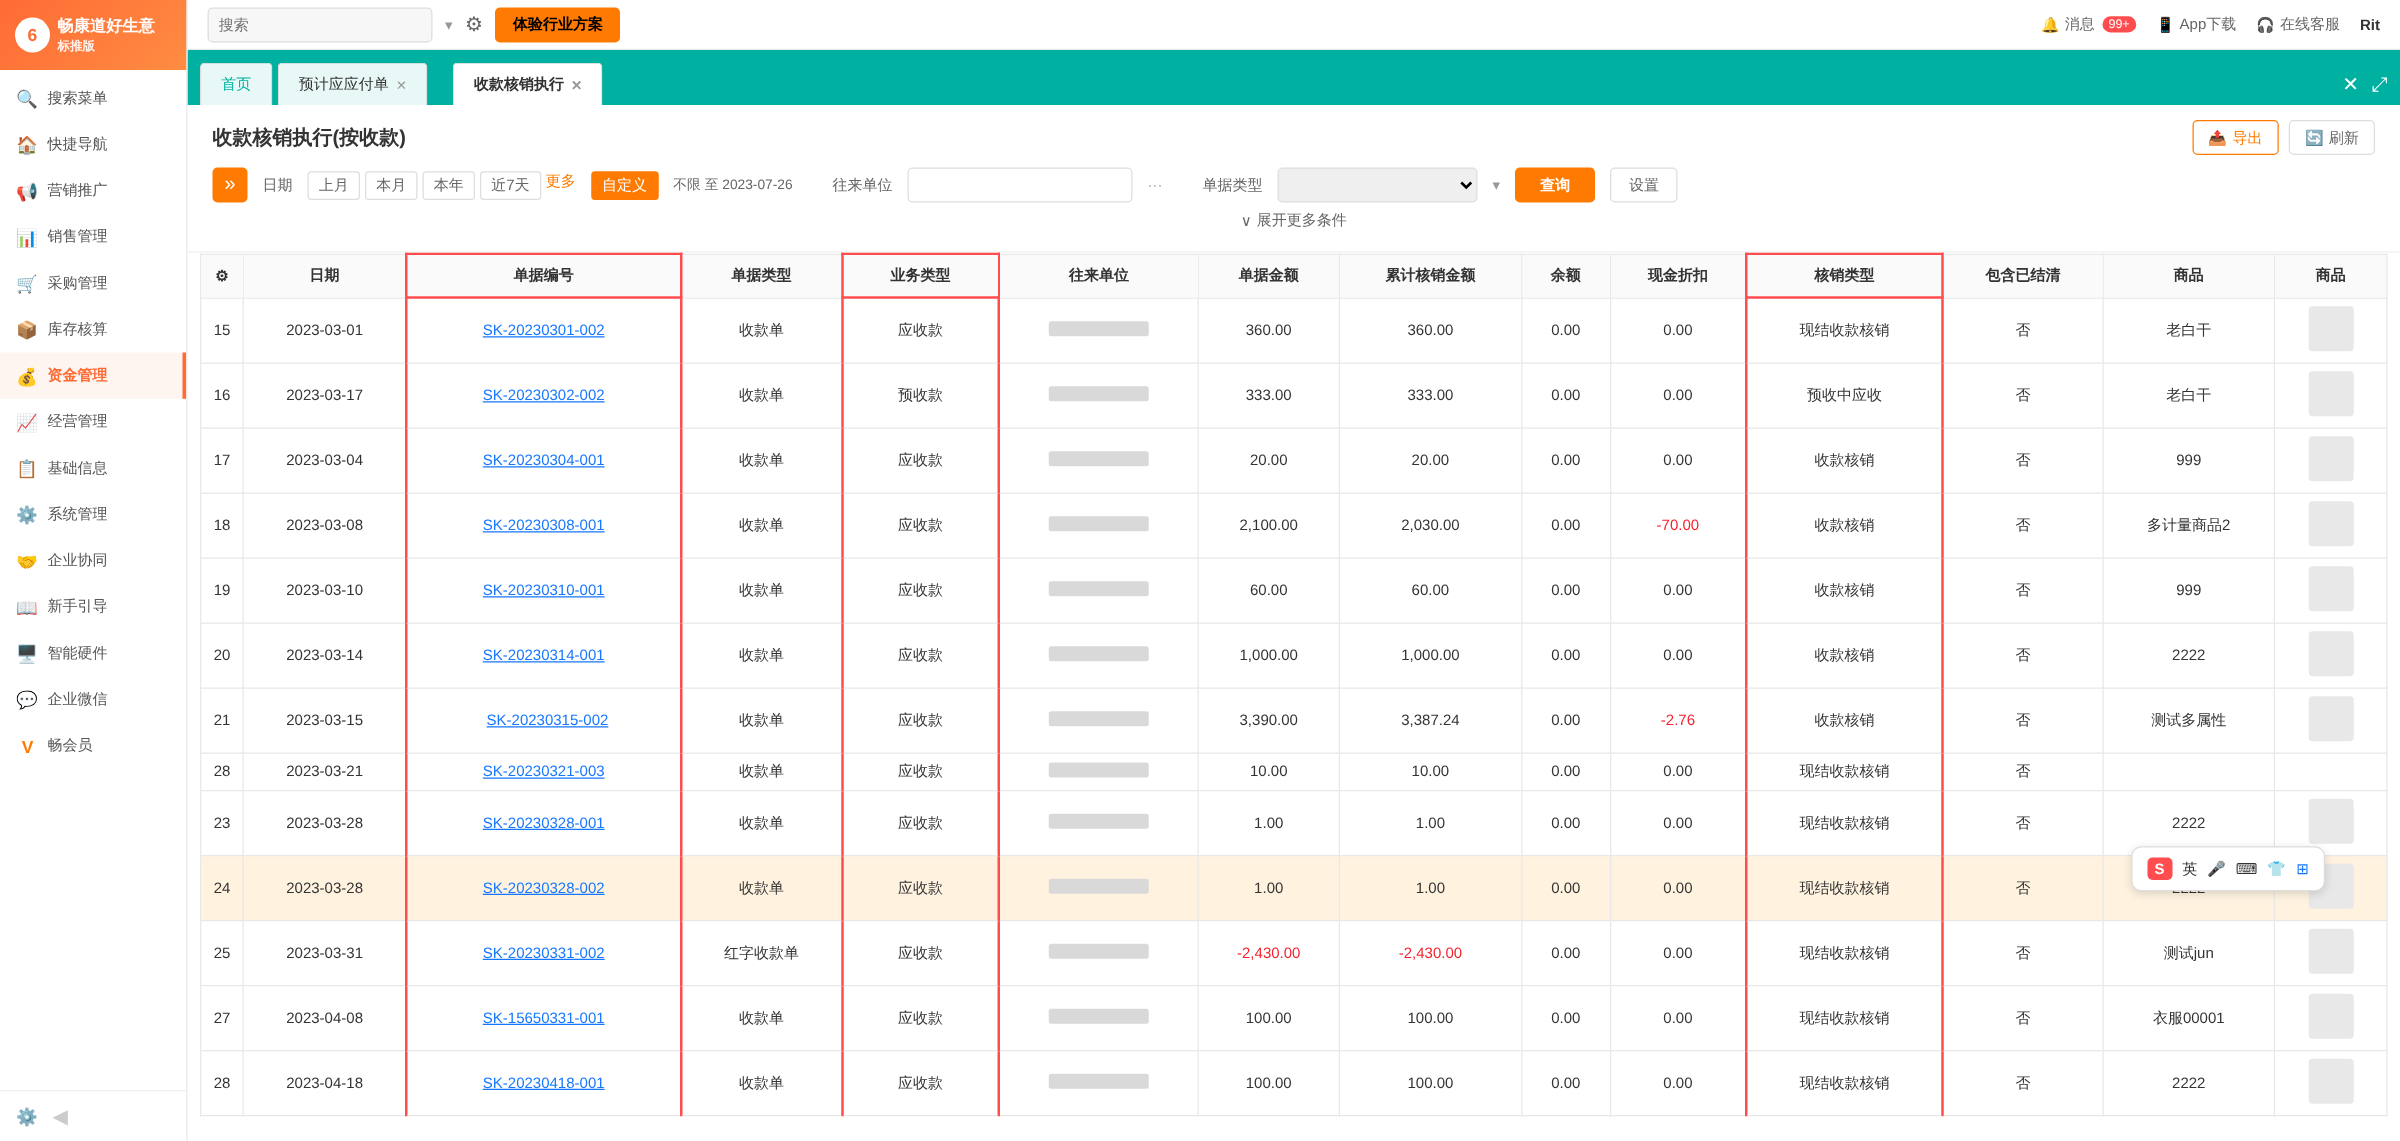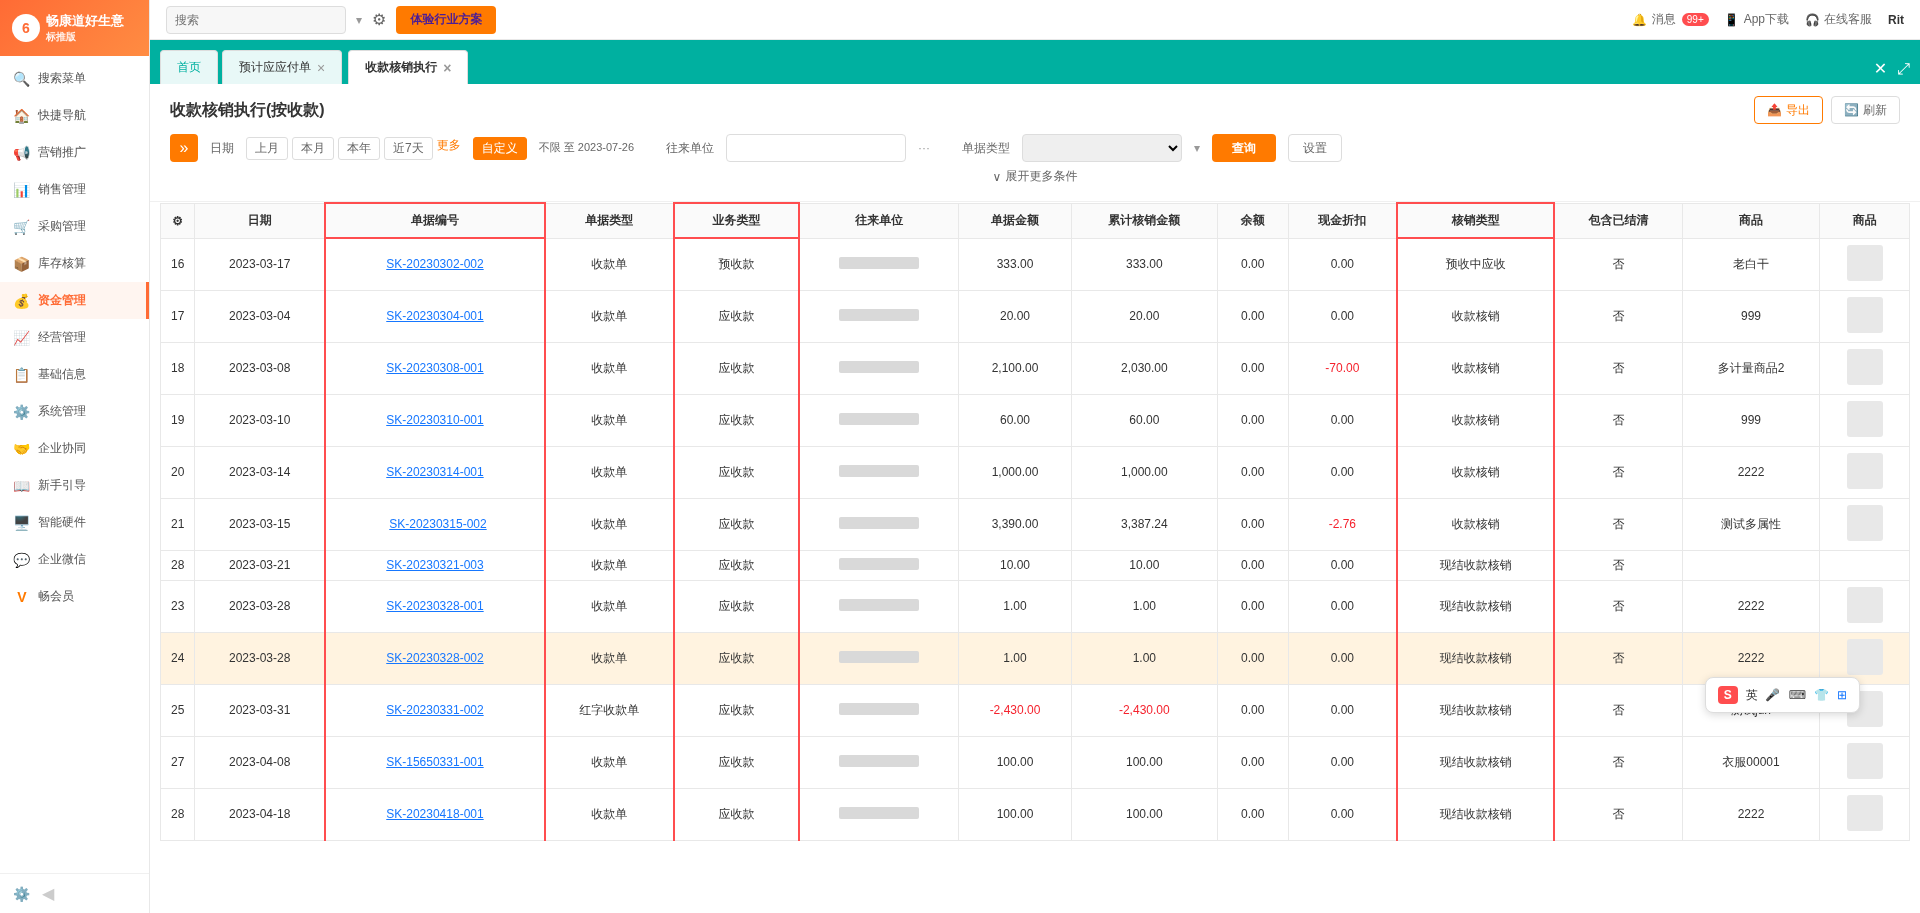--- a/index.html
+++ b/index.html
@@ -16,21 +16,21 @@
     .sidebar-item-icon { width: 16px; height: 16px; display: flex; align-items: center; justify-content: center; font-size: 14px; }
     .sidebar-bottom { padding: 10px 14px; display: flex; align-items: center; gap: 12px; border-top: 1px solid #f0f0f0; }
 
     
     .main { flex: 1; display: flex; flex-direction: column; height: 913px; overflow: hidden; }
 
     
     .topbar { height: 40px; background: #fff; border-bottom: 1px solid #e8e8e8; display: flex; align-items: center; padding: 0 16px; gap: 12px; justify-content: space-between; }
     .topbar-left { display: flex; align-items: center; gap: 10px; }
     .topbar-search { width: 180px; height: 28px; border: 1px solid #ddd; border-radius: 4px; padding: 0 8px; font-size: 12px; background: #f7f7f7; }
-    .topbar-btn { height: 28px; padding: 0 14px; background: #ff7a00; color: #4c1d95; border: none; border-radius: 4px; cursor: pointer; font-size: 12px; font-weight: bold; }
+    .topbar-btn { height: 28px; padding: 0 14px; background: #ff7a00; color: #000000; border: none; border-radius: 4px; cursor: pointer; font-size: 12px; font-weight: bold; }
     .topbar-right { display: flex; align-items: center; gap: 16px; color: #666; font-size: 12px; }
     .topbar-right-item { display: flex; align-items: center; gap: 4px; cursor: pointer; }
     .badge { background: #ff4d4f; color: #fff; border-radius: 10px; padding: 1px 5px; font-size: 10px; margin-left: 2px; }
     .tab { height: 34px; padding: 12px 16px; display: flex; align-items: center; gap: 6px; background: #f0f0f0; border: 1px solid #ddd; border-bottom: none; border-radius: 4px 4px 0 0; cursor: pointer; color: #666; font-size: 12px; margin-right: 2px; }
     .tab.active { background: #fff; color: #333; font-weight: bold; }
     .tab-close { color: #999; font-size: 14px; line-height: 1; }
 
     
     .page-content { flex: 1; background: #fff; overflow: hidden; display: flex; flex-direction: column; padding: 0; }
     .page-header { padding: 12px 20px 0; display: flex; align-items: center; justify-content: space-between; }
@@ -177,21 +177,21 @@
   </div>
 
   <div style="background:#00b0a0; padding: 0 10px; display:flex; align-items:flex-end; height:44px;">
     <div class="tab" style="background:#e8f8f7;color:#00b0a0;">
       <span>首页</span>
     </div>
     <div class="tab" style="background:#e8f8f7;color:#333;margin-left:2px;">
       <span>预计应应付单</span>
       <span class="tab-close">×</span>
     </div>
-    <div class="tab active" style="background:#fff;color:#333;margin-left:4px;">
+    <div class="tab active" style="background:#fff;color:#333;margin-left:18px;">
       <span>收款核销执行</span>
       <span class="tab-close">×</span>
     </div>
     <div style="margin-left:auto;display:flex;align-items:center;gap:10px;padding-bottom:6px;">
       <span style="color:#fff;cursor:pointer;font-size:16px;">✕</span>
       <span style="color:#fff;cursor:pointer;font-size:16px;">⤢</span>
     </div>
   </div>
 
   <div class="page-content">
@@ -268,20 +268,42 @@
             <th>累计核销金额</th>
             <th>余额</th>
             <th>现金折扣</th>
             <th style="border: 2px solid #ff4d4f; min-width:100px;">核销类型</th>
             <th>包含已结清</th>
             <th>商品</th>
             <th>商品</th>
           </tr>
         </thead>
         <tbody id="table-body">
+        <tr>
+    <td>15</td>
+    <td>2023-03-01</td>
+    <td style="border-left:2px solid #ff4d4f;border-right:2px solid #ff4d4f;">
+      <span class="link">SK-20230301-002</span>
+    </td>
+    <td>收款单</td>
+    <td style="border-left:2px solid #ff4d4f;border-right:2px solid #ff4d4f;">应收款</td>
+    <td>
+      <span style="display:inline-block;width:80px;height:12px;background:#d9d9d9;border-radius:2px;"></span>
+    </td>
+    <td class="">360.00</td>
+    <td class="">360.00</td>
+    <td>0.00</td>
+    <td class="">0.00</td>
+    <td style="border-left:2px solid #ff4d4f;border-right:2px solid #ff4d4f;">现结收款核销</td>
+    <td>否</td>
+    <td>老白干</td>
+    <td>
+      <span style="display:inline-block;width:36px;height:36px;background:#e8e8e8;border-radius:3px;"></span>
+    </td>
+  </tr>
             <tr>
     <td>16</td>
     <td>2023-03-17</td>
     <td style="border-left:2px solid #ff4d4f;border-right:2px solid #ff4d4f;">
       <span class="link">SK-20230302-002</span>
     </td>
     <td>收款单</td>
     <td style="border-left:2px solid #ff4d4f;border-right:2px solid #ff4d4f;">预收款</td>
     <td>
       <span style="display:inline-block;width:80px;height:12px;background:#d9d9d9;border-radius:2px;"></span>

